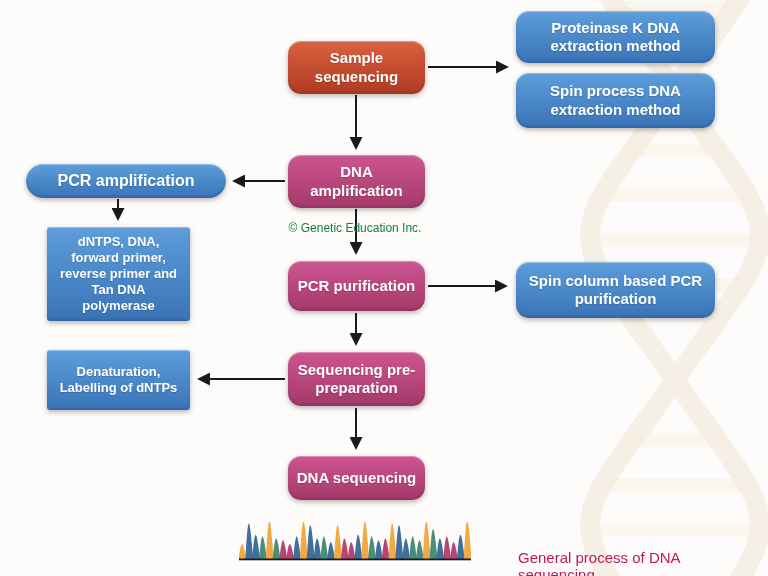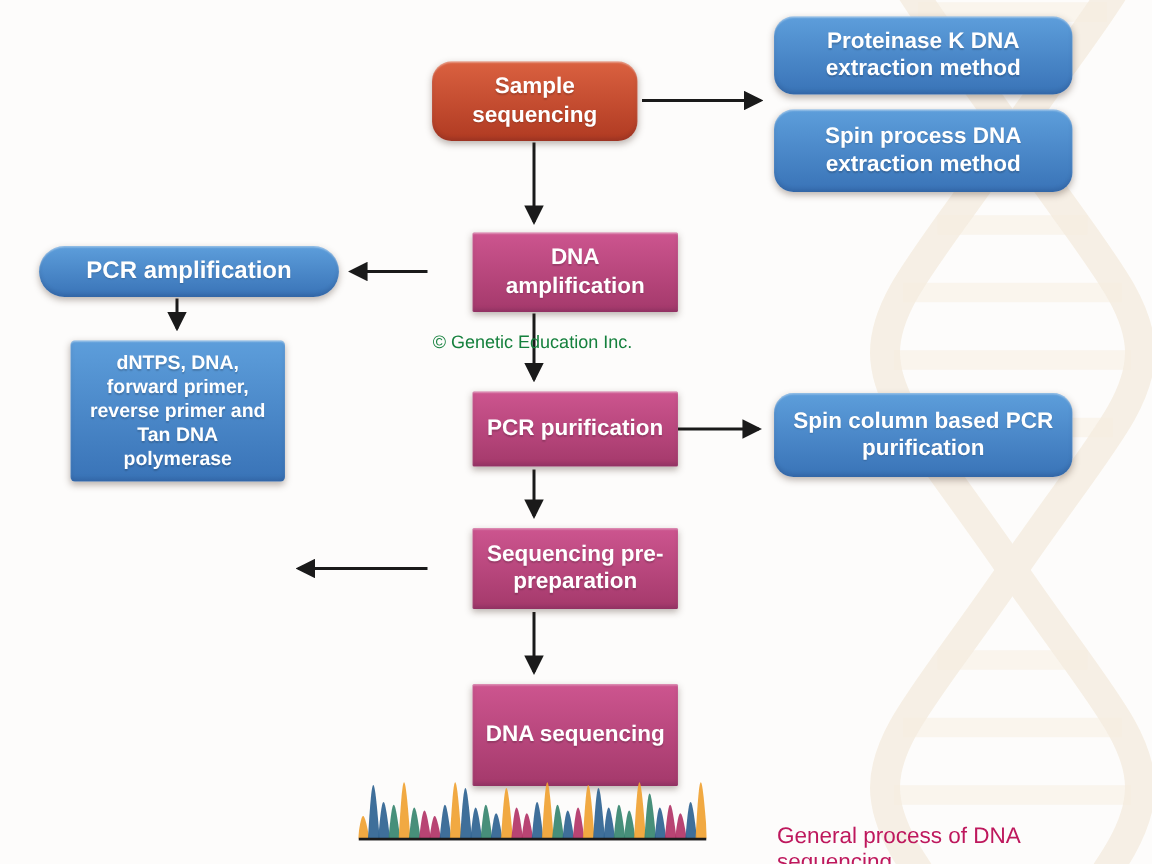--- a/index.html
+++ b/index.html
@@ -13,21 +13,21 @@
 
   .box{
     position:absolute;display:flex;align-items:center;justify-content:center;
     text-align:center;color:#fff;font-weight:bold;line-height:1.22;
     box-shadow:0 2px 5px rgba(60,40,30,.35), inset 0 1px 1px rgba(255,255,255,.35), inset 0 -2px 3px rgba(0,0,40,.12);
     padding:2px 8px;box-sizing:border-box;
     text-shadow:0 1px 1px rgba(0,0,0,.18);
     z-index:3;
   }
   .red{background:linear-gradient(#da6140,#b03a22);border-radius:13px;}
-  .pink{background:linear-gradient(#cd558f,#a4396b);border-radius:1px;margin-left:27px;}
+  .pink{background:linear-gradient(#cd558f,#a4396b);border-radius:13px;}
   .blue{background:linear-gradient(#5d9edb,#3973b7);border-radius:13px;}
   .pill{border-radius:17px;}
   .square{border-radius:3px;}
 
   .center-col{left:288px;width:137px;font-size:15px;}
   .right-col{left:516px;width:199px;font-size:15px;}
 
   .watermark-text{
     position:absolute;left:255px;top:221px;width:200px;text-align:center;
     color:#15803d;font-size:12px;z-index:2;
@@ -80,28 +80,29 @@
       <line x1="356" y1="408" x2="356" y2="448" marker-end="url(#ah)"></line>
     </g>
   </svg>
 
   <div class="watermark-text">© Genetic Education Inc.</div>
 
   <div class="box red center-col" style="top:41px;height:53px;">Sample sequencing</div>
   <div class="box pink center-col" style="top:155px;height:53px;">DNA amplification</div>
   <div class="box pink center-col" style="top:261px;height:50px;">PCR purification</div>
   <div class="box pink center-col" style="top:352px;height:54px;">Sequencing pre-preparation</div>
-  <div class="box pink center-col" style="top:456px;height:68px;">DNA sequencing</div>
+  <div class="box pink center-col" style="top:456px;height:44px;">DNA sequencing</div>
 
   <div class="box blue right-col" style="top:11px;height:52px;">Proteinase K DNA extraction method</div>
   <div class="box blue right-col" style="top:73px;height:55px;">Spin process DNA extraction method</div>
   <div class="box blue right-col" style="top:262px;height:56px;">Spin column based PCR purification</div>
 
   <div class="box blue pill" style="left:26px;top:164px;width:200px;height:34px;font-size:16px;">PCR amplification</div>
   <div class="box blue square" style="left:47px;top:227px;width:143px;height:94px;font-size:13px;">dNTPS, DNA, forward primer, reverse primer and Tan DNA polymerase</div>
+  <div class="box blue square" style="left:47px;top:350px;width:143px;height:60px;font-size:13px;">Denaturation, Labelling of dNTPs</div>
 
   <div id="chromatogram">
     <svg width="232" height="53" viewBox="0 0 232 53" aria-hidden="true">
         <path d="M-0.5,48 C2.4,28.0 3.5,28.0 7.3,48 Z" fill="#f0a232" opacity="0.92"></path>
         <path d="M6.3,48 C9.2,0.5 10.3,0.5 14.1,48 Z" fill="#2f6391" opacity="0.92"></path>
         <path d="M13.1,48 C16.0,15.5 17.1,15.5 21.0,48 Z" fill="#2f6391" opacity="0.92"></path>
         <path d="M20.0,48 C22.8,18.0 23.9,18.0 27.8,48 Z" fill="#37856f" opacity="0.92"></path>
         <path d="M26.8,48 C29.7,-2.0 30.8,-2.0 34.6,48 Z" fill="#f0a232" opacity="0.92"></path>
         <path d="M33.6,48 C36.5,20.5 37.6,20.5 41.4,48 Z" fill="#37856f" opacity="0.92"></path>
         <path d="M40.4,48 C43.3,23.0 44.4,23.0 48.3,48 Z" fill="#b23467" opacity="0.92"></path>

